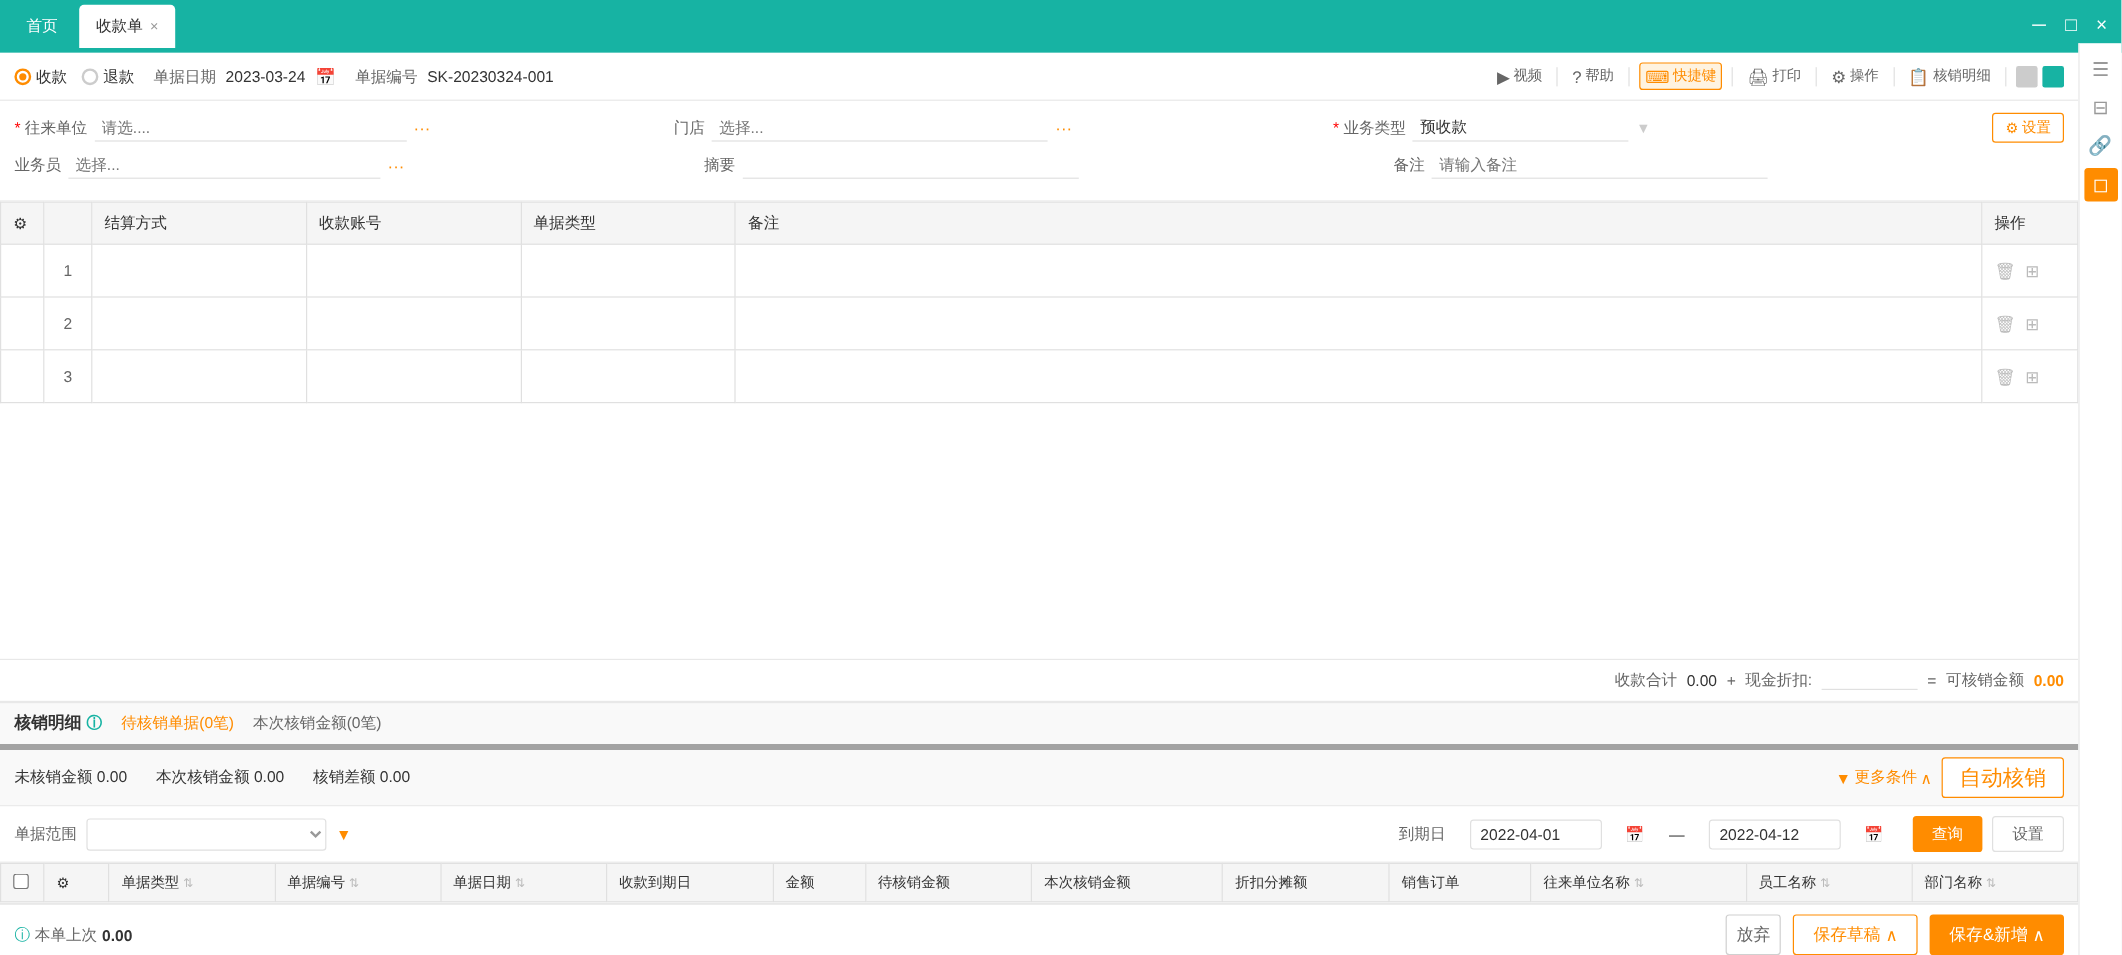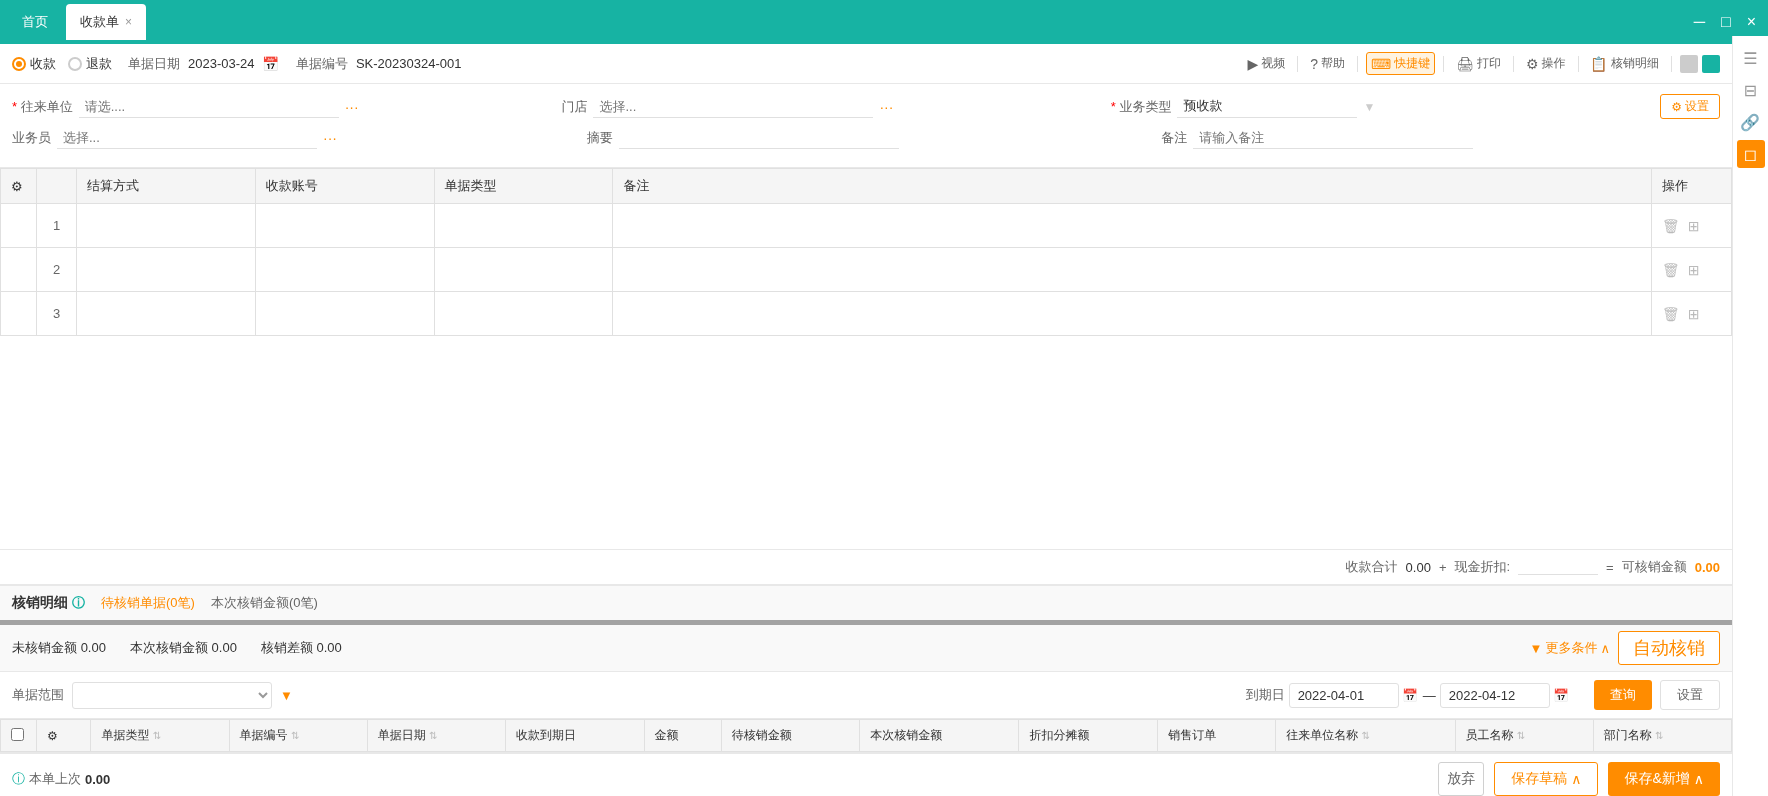--- a/index.html
+++ b/index.html
@@ -416,21 +416,21 @@
       padding: 4px 8px;
       font-size: 13px;
       color: #999;
       background: #fff;
       outline: none;
       max-width: 200px;
     }
     .date-range {
       display: flex;
       align-items: center;
-      gap: 4px;
+      gap: 20px;
     }
     .date-input {
       border: 1px solid #e0e0e0;
       border-radius: 3px;
       padding: 4px 8px;
       font-size: 13px;
       color: #333;
       width: 110px;
       outline: none;
     }

